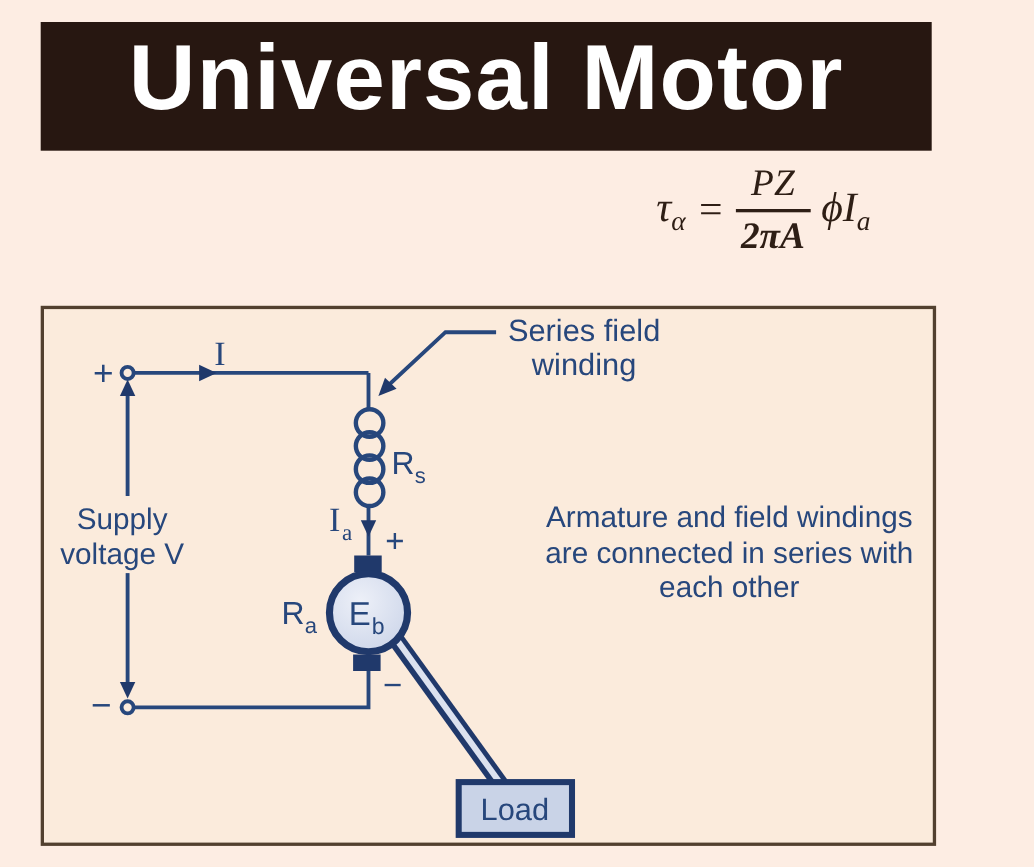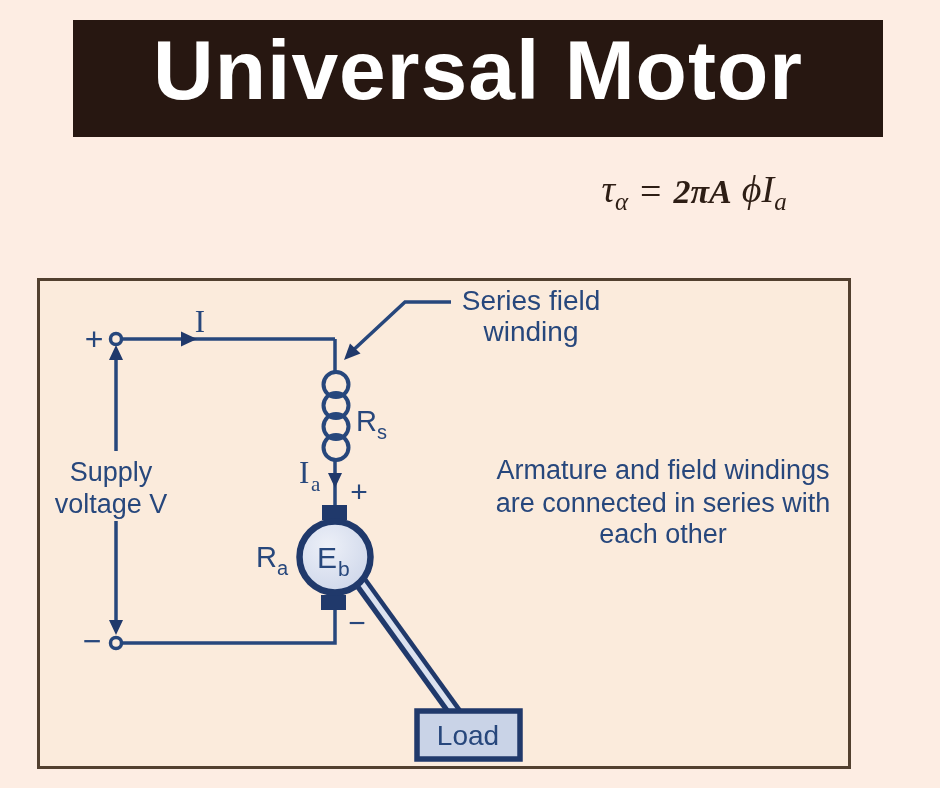--- a/index.html
+++ b/index.html
@@ -10,21 +10,20 @@
     font-family:"Liberation Sans", sans-serif;
     overflow:hidden;
   }
 
   
   .banner {
     position:absolute; left:37px; top:20px; width:810px; height:117px;
     background:#271711;
     display:flex; align-items:center; justify-content:center;
     padding-bottom:16px;
-    margin-left:36px;
   }
   .banner h1 {
     color:#ffffff;
     font-size:84px; font-weight:bold; letter-spacing:1px;
     font-family:"Liberation Sans", sans-serif;
     white-space:nowrap;
   }
 
   
   .formula {
@@ -57,20 +56,21 @@
 <body>
 
 <div class="banner">
   <h1>Universal Motor</h1>
 </div>
 
 <div class="formula">
   <span><span>τ</span><span class="sub">α</span></span>
   <span class="f-eq">=</span>
   <span class="frac">
+    <span class="num">PZ</span>
     <span class="den">2πA</span>
   </span>
   <span><span>ϕI</span><span class="sub">a</span></span>
 </div>
 
 <div class="diagram">
   <svg viewBox="0 0 808 485">
     <defs>
       <radialGradient id="armGrad" cx="40%" cy="35%" r="75%">
         <stop offset="0%" stop-color="#edf0f8"></stop>

